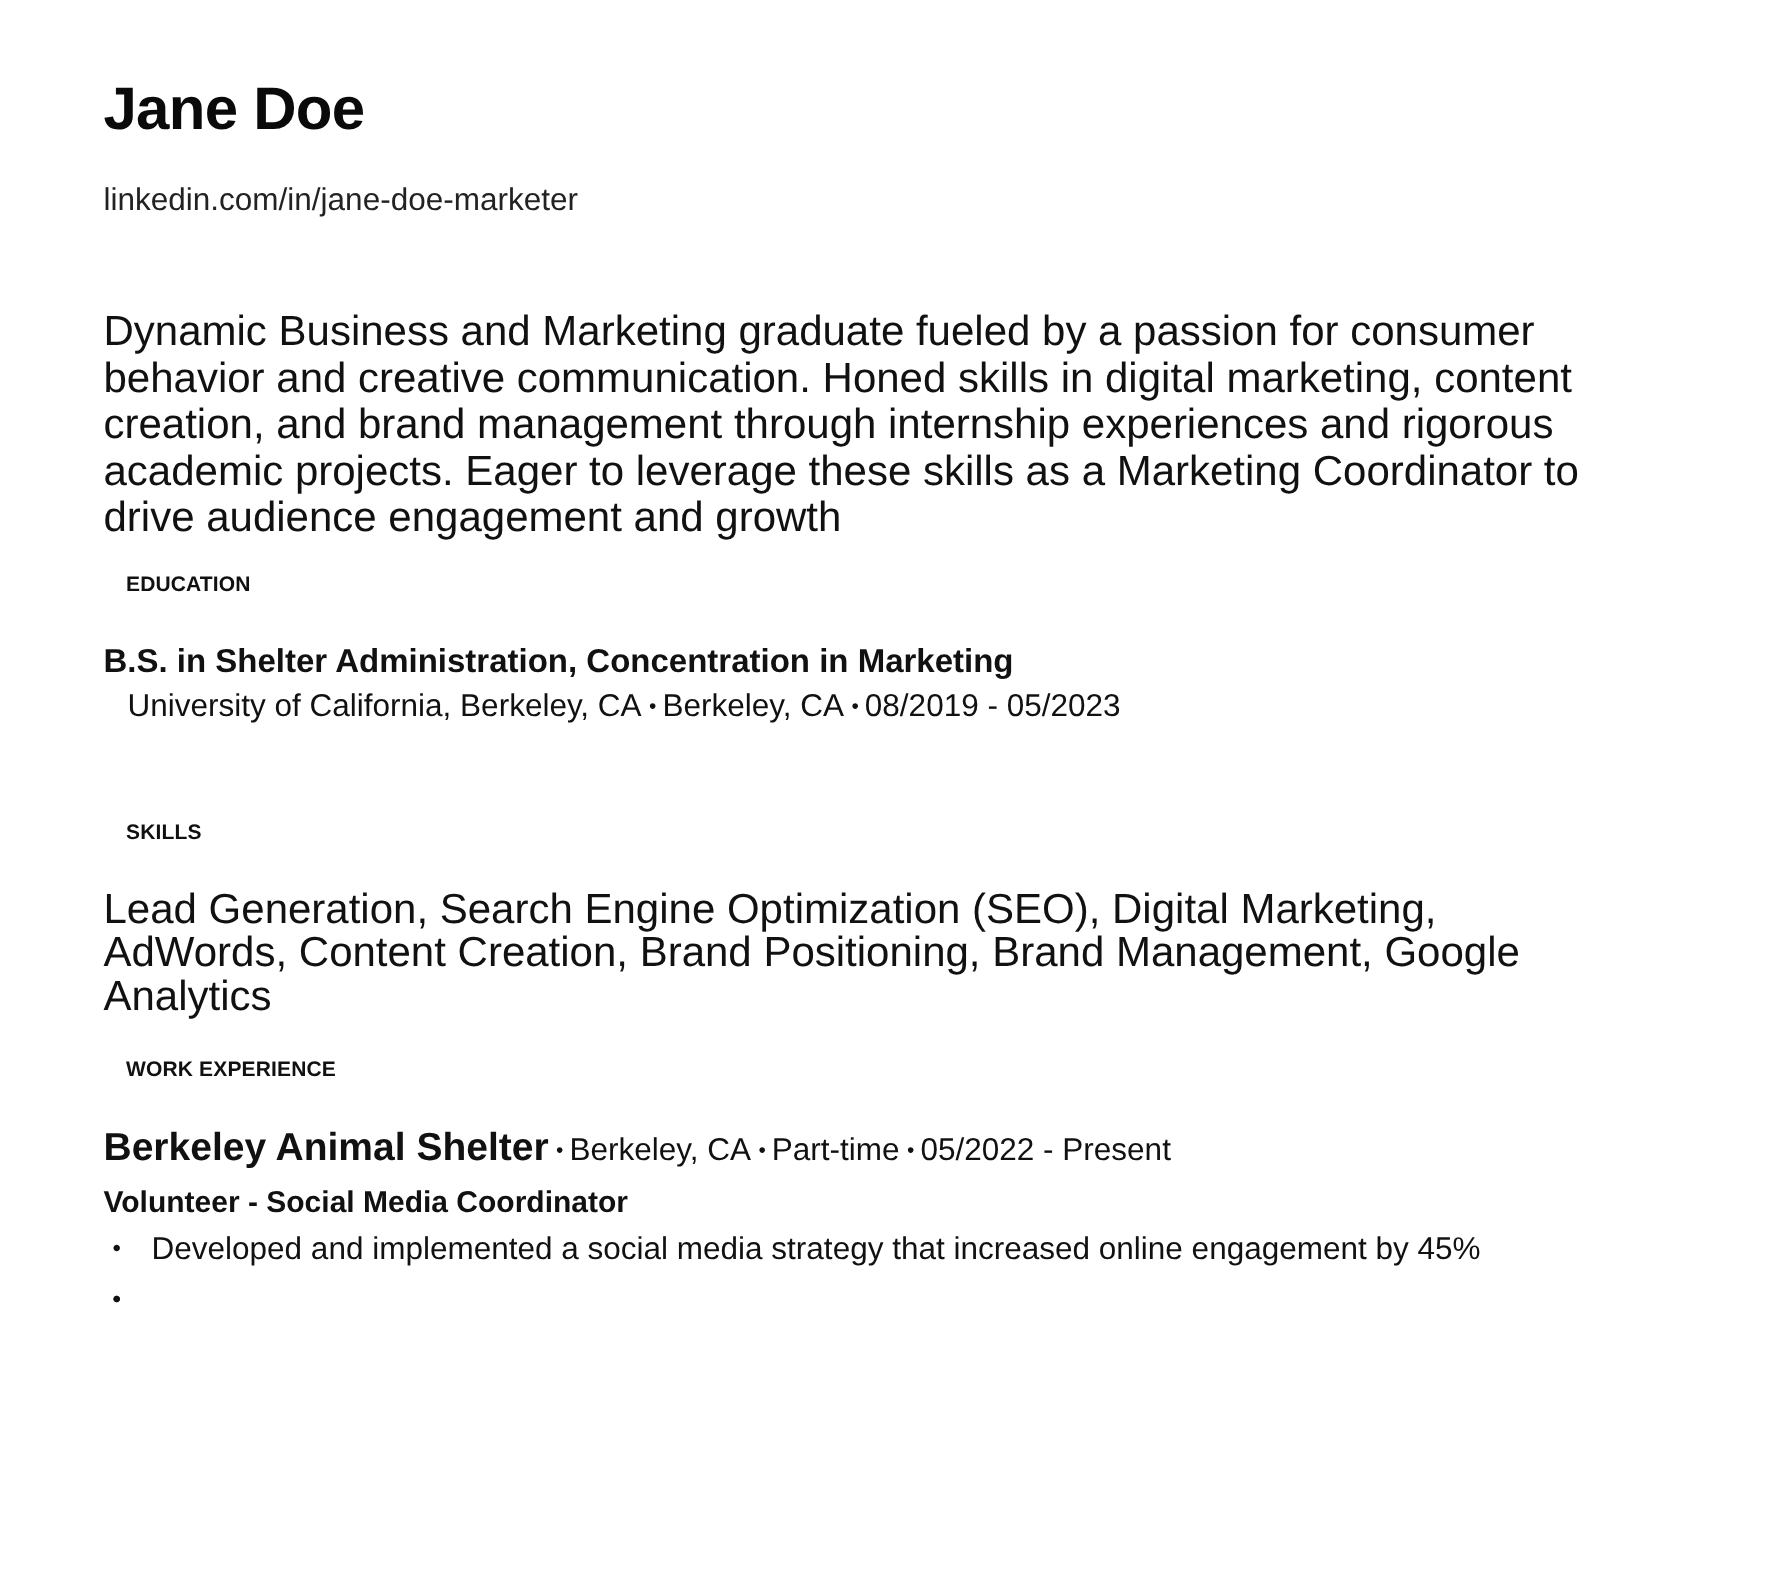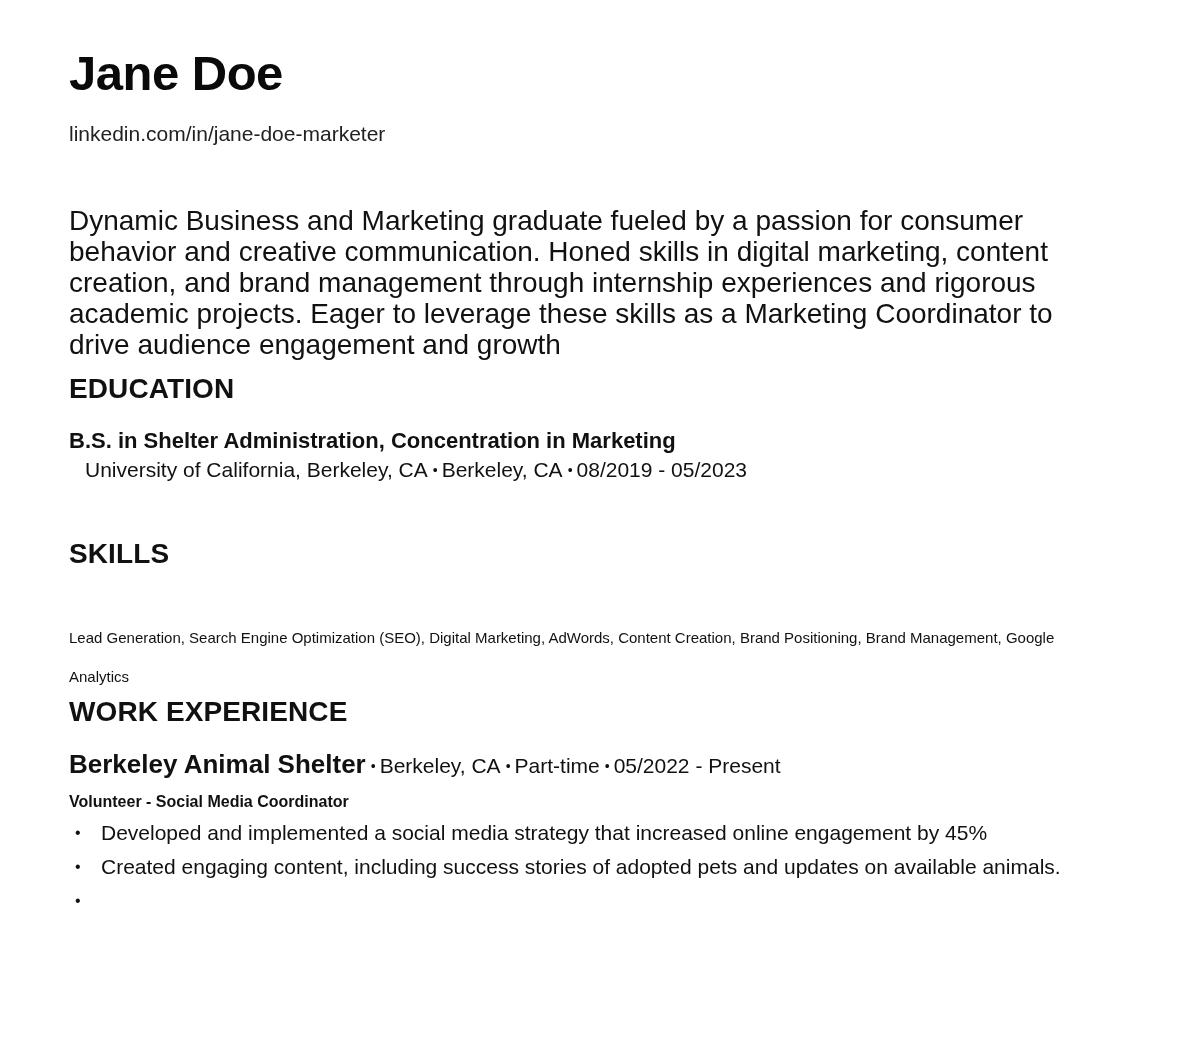--- a/index.html
+++ b/index.html
@@ -18,21 +18,21 @@
     .page {
       position: absolute;
       left: 69px;
       top: 0;
       width: 1060px;
     }
     .name {
       position: absolute;
       top: 47px;
       left: 0;
-      font-size: 49px;
+      font-size: 40px;
       font-weight: bold;
       letter-spacing: -0.5px;
       line-height: 52px;
       color: #0a0a0a;
       margin: 0;
     }
     .link {
       position: absolute;
       top: 121px;
       left: 0;
@@ -47,22 +47,22 @@
       top: 205px;
       left: 0;
       width: 1030px;
       font-size: 28px;
       line-height: 31px;
       color: #111111;
       margin: 0;
     }
     .section-title {
       position: absolute;
-      left: 0;
-      font-size: 28px;
+      left: 15px;
+      font-size: 14px;
       font-weight: bold;
       line-height: 26px;
       color: #111111;
       margin: 0;
       letter-spacing: 0.1px;
     }
     .edu-degree {
       position: absolute;
       top: 427px;
       left: 0;
@@ -74,25 +74,25 @@
     .edu-meta {
       position: absolute;
       top: 441px;
       left: 0;
       font-size: 21px;
       line-height: 26px;
       margin: 16px;
     }
     .skills {
       position: absolute;
-      top: 618px;
+      top: 591px;
       left: 0;
       width: 1000px;
-      font-size: 15px;
-      line-height: 39px;
+      font-size: 28px;
+      line-height: 29px;
       margin: 0;
     }
     .job-header {
       position: absolute;
       top: 750px;
       left: 0;
       font-size: 21px;
       line-height: 28px;
       margin: 0;
       white-space: nowrap;
@@ -103,21 +103,21 @@
     }
     .sep {
       font-size: 14px;
       vertical-align: 2px;
       padding: 0 4px 0 5px;
     }
     .job-role {
       position: absolute;
       top: 789px;
       left: 0;
-      font-size: 16px;
+      font-size: 20px;
       font-weight: bold;
       line-height: 26px;
       margin: 0;
     }
     .bullets {
       position: absolute;
       top: 821px;
       left: 0;
       width: 1050px;
       margin: 0;
@@ -164,20 +164,19 @@
   </p>
   <p class="job-role">Volunteer - Social Media Coordinator</p>
 
   <ul class="bullets">
     <li>
       <span class="bullet-dot">•</span>
       <span>Developed and implemented a social media strategy that increased online engagement by 45%</span>
     </li>
     <li>
       <span class="bullet-dot">•</span>
-      <span>Created engaging content, including success stories of adopted pets and updates on available animals.</span>
     </li>
     <li>
       <span class="bullet-dot">•</span>
     </li>
   </ul>
 
 </div>
 
 </body></html>

